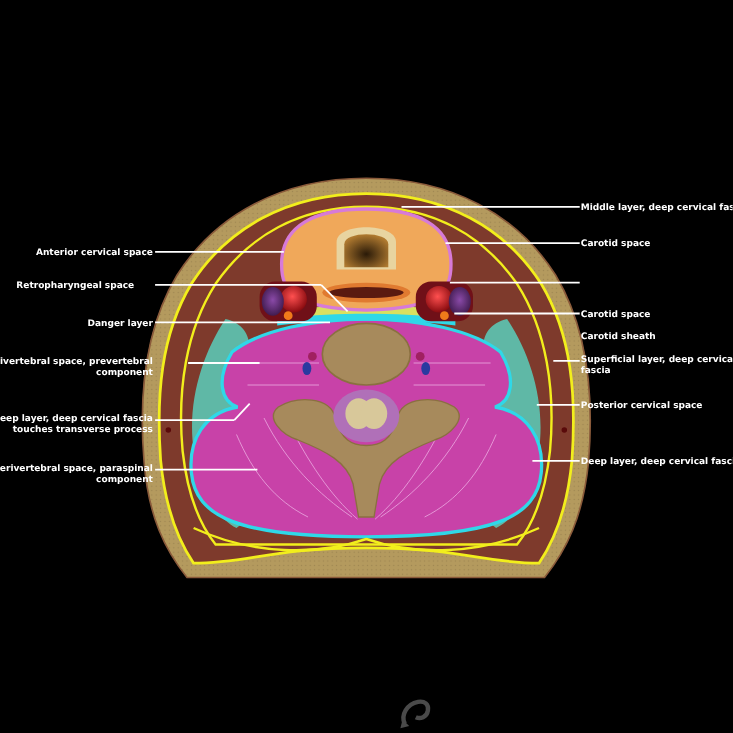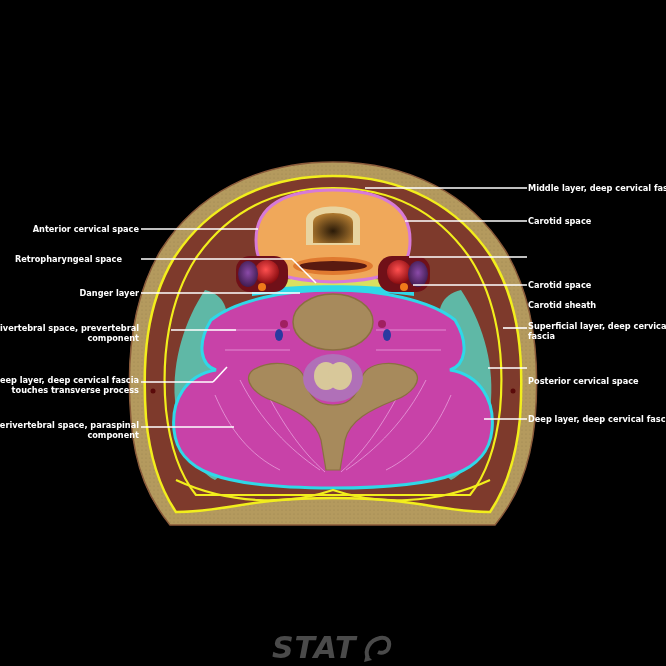--- a/index.html
+++ b/index.html
@@ -141,24 +141,21 @@
 
   
   <div class="lbl right" style="left:528px; top:183px;">Middle layer, deep cervical fascia</div>
   <div class="lbl right" style="left:528px; top:216px;">Carotid space</div>
   <div class="lbl right" style="left:528px; top:252px;margin-top:48px;">Carotid sheath</div>
   <div class="lbl right" style="left:528px; top:280px;">Carotid space</div>
   <div class="lbl right" style="left:528px; top:321px;">
     <div>Superficial layer, deep cervical</div>
     <div>fascia</div>
   </div>
-  <div class="lbl right" style="left:528px; top:376px;">Posterior cervical space</div>
+  <div class="lbl right" style="left:528px; top:363px;">Posterior cervical space</div>
   <div class="lbl right" style="left:528px; top:414px;">Deep layer, deep cervical fascia</div>
 
   
-  <div class="logo">
-    <span>STAT</span>
-  </div>
   <svg style="position:absolute; left:362px; top:632px;" width="32" height="32" viewBox="0 0 32 32">
     <path d="M6,26 C2,18 8,8 18,6 C24,5 28,8 27,14 C26,20 20,22 16,20" fill="none" stroke="#4a4a4a" stroke-width="4"></path>
     <path d="M4,22 L10,28 L2,30 Z" fill="#4a4a4a"></path>
   </svg>
 </div>
 
 </body></html>

